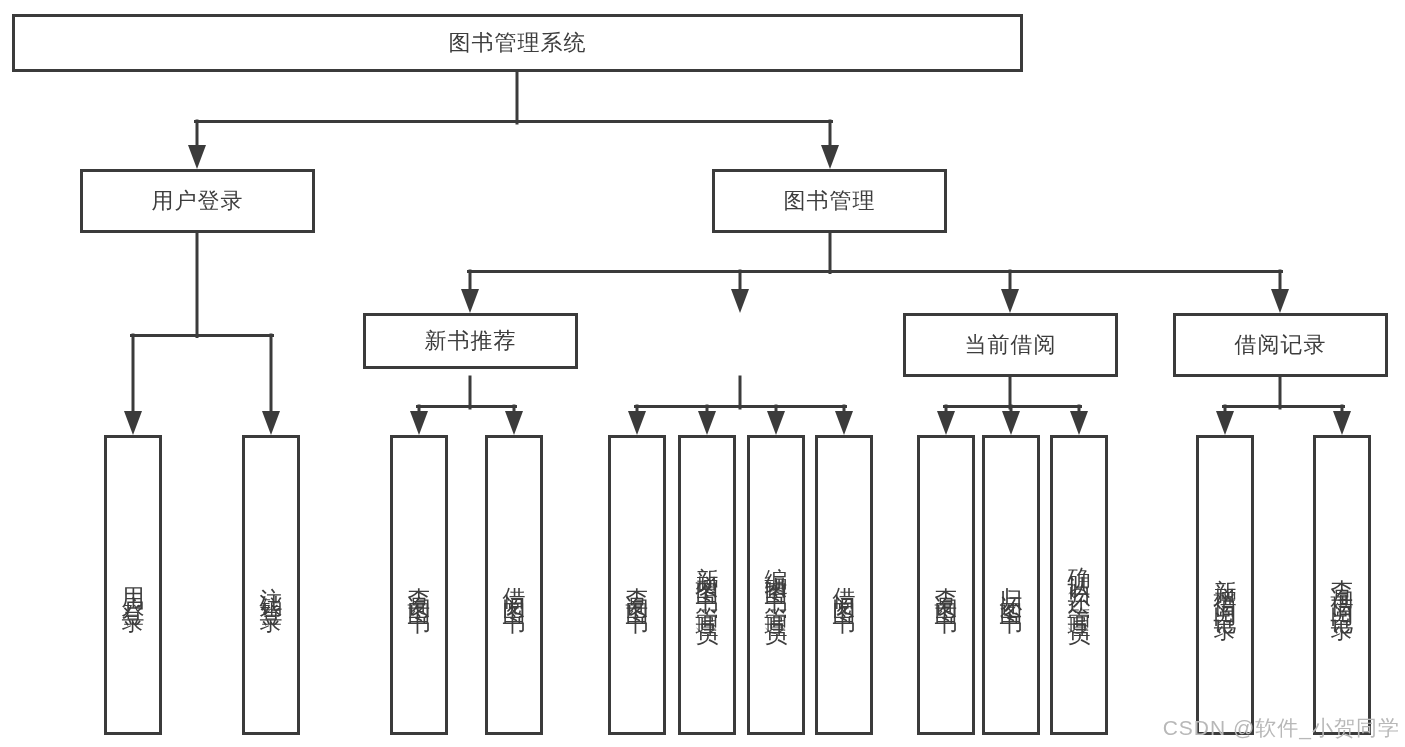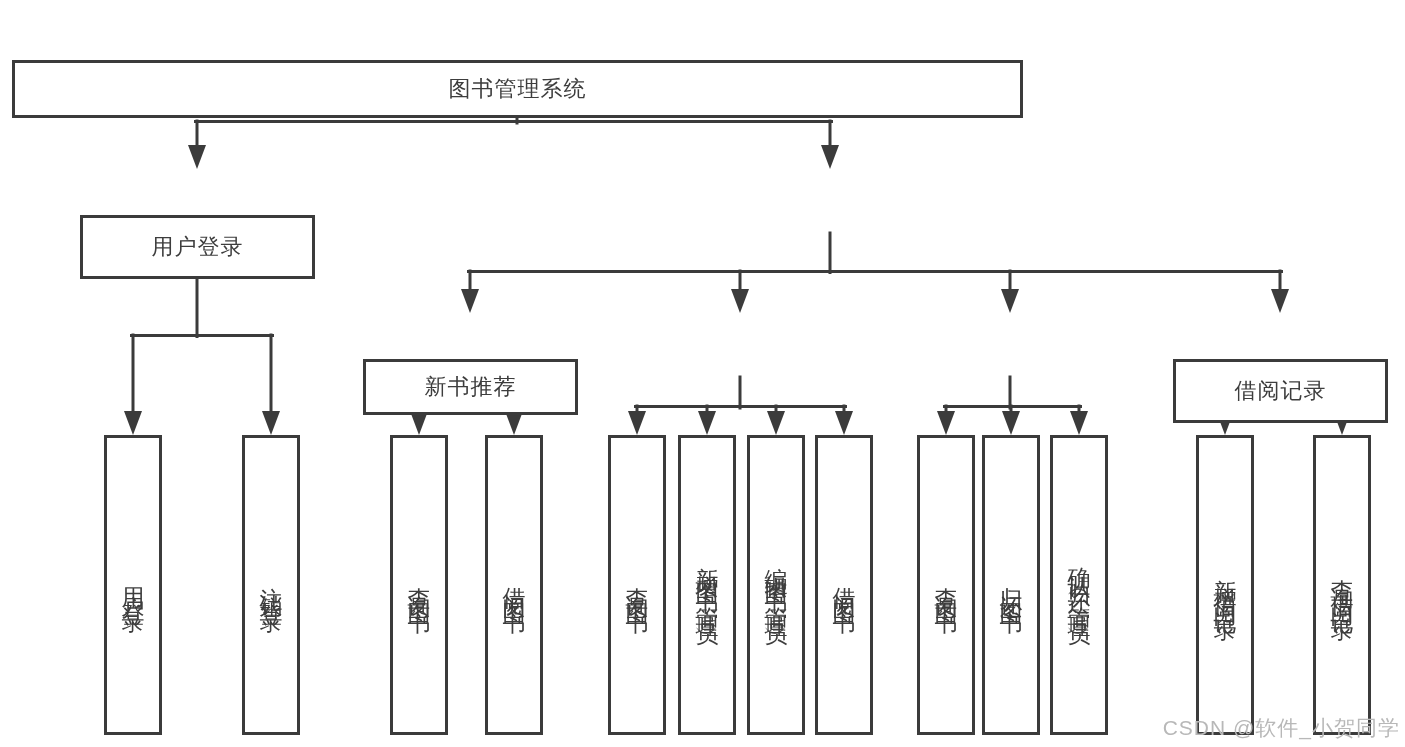--- a/index.html
+++ b/index.html
@@ -27,21 +27,21 @@
     position: absolute;
     box-sizing: border-box;
     border: 3px solid #3b3b3b;
     background: #ffffff;
     color: #3d3d3d;
     display: flex;
     align-items: center;
     justify-content: center;
     text-align: center;
   }
-  .hbox { font-size: 22px; letter-spacing: 1px; margin-top: 46px; }
+  .hbox { font-size: 22px; letter-spacing: 1px; }
   .leaf {
     writing-mode: vertical-rl;
     text-orientation: mixed;
     font-size: 23px;
     letter-spacing: 8px;
     line-height: 1;
   }
   .watermark {
     position: absolute;
     top: 714px;
@@ -130,22 +130,24 @@
       <path d="M1225 406 V413"></path>
       <path d="M1342 406 V413"></path>
       <polygon points="1216,411 1234,411 1225,435"></polygon>
       <polygon points="1333,411 1351,411 1342,435"></polygon>
     </g>
   </svg>
 
   <div class="box hbox" style="left:12px; top:14px; width:1011px; height:58px;">图书管理系统</div>
 
   <div class="box hbox" style="left:80px; top:169px; width:235px; height:64px;">用户登录</div>
+  <div class="box hbox" style="left:712px; top:169px; width:235px; height:64px;">图书管理</div>
 
   <div class="box hbox" style="left:363px; top:313px; width:215px; height:56px;">新书推荐</div>
+  <div class="box hbox" style="left:903px; top:313px; width:215px; height:64px;">当前借阅</div>
   <div class="box hbox" style="left:1173px; top:313px; width:215px; height:64px;">借阅记录</div>
 
   <div class="box leaf" style="left:104px; top:435px; width:58px; height:300px;">用户登录</div>
   <div class="box leaf" style="left:242px; top:435px; width:58px; height:300px;">注销登录</div>
 
   <div class="box leaf" style="left:390px; top:435px; width:58px; height:300px;">查询图书</div>
   <div class="box leaf" style="left:485px; top:435px; width:58px; height:300px;">借阅图书</div>
 
   <div class="box leaf" style="left:608px; top:435px; width:58px; height:300px;">查询图书</div>
   <div class="box leaf" style="left:678px; top:435px; width:58px; height:300px;">新增图书（管理员）</div>

